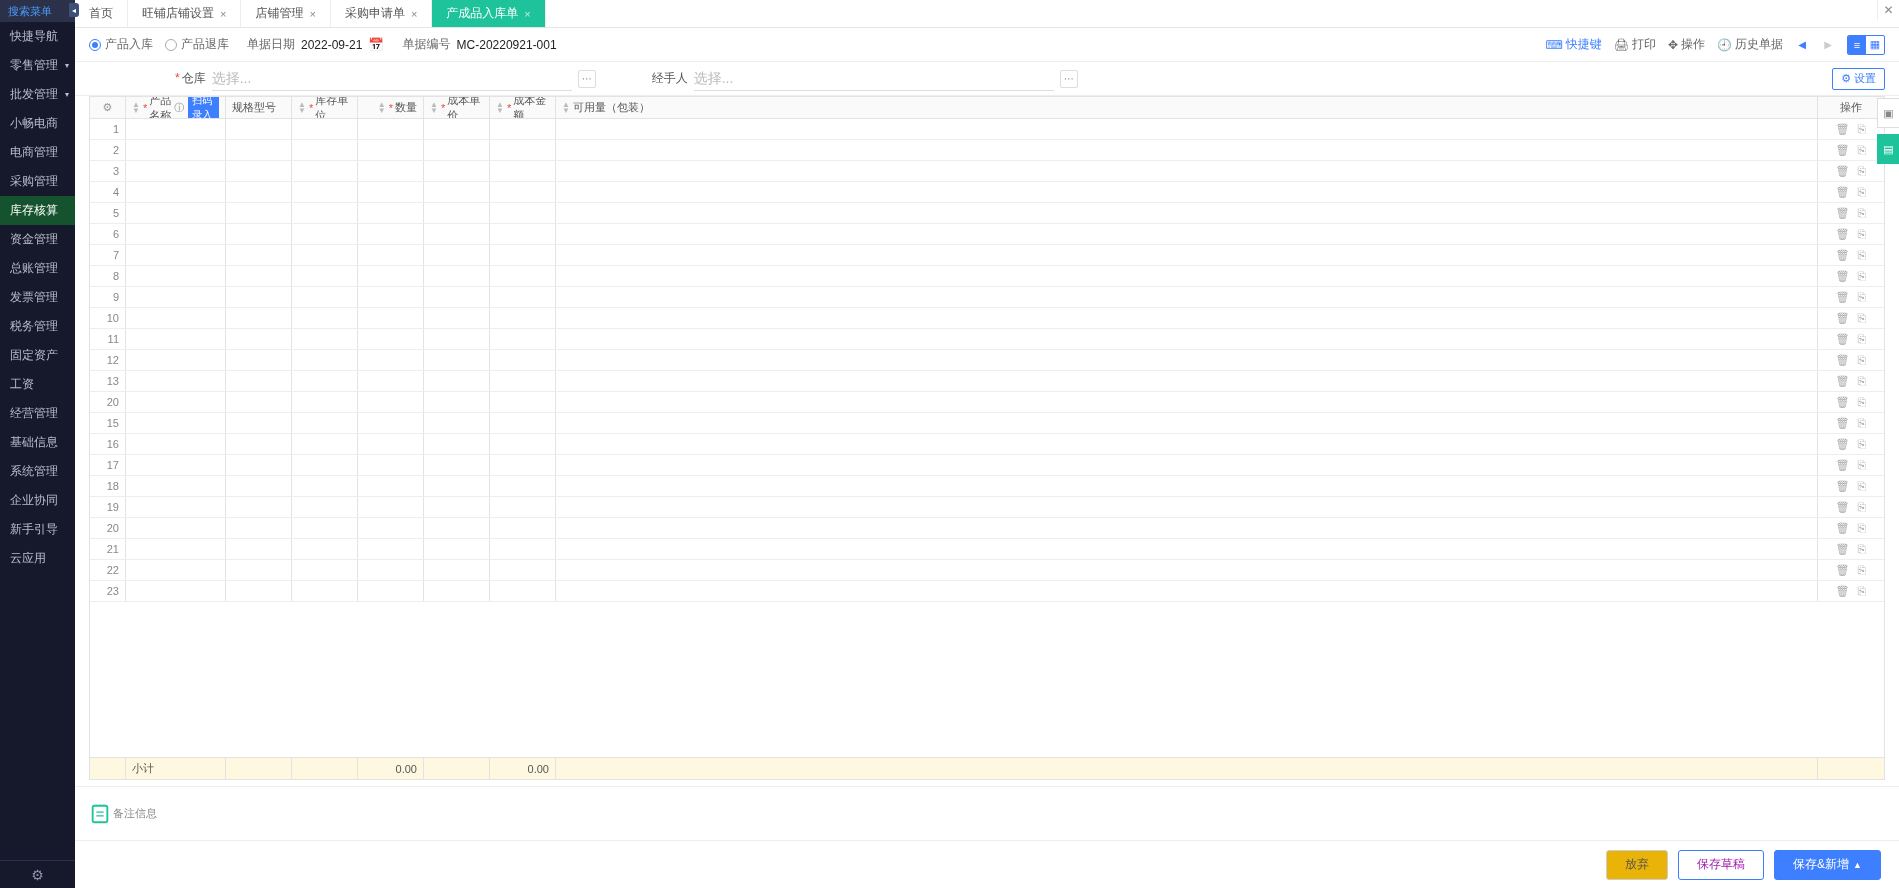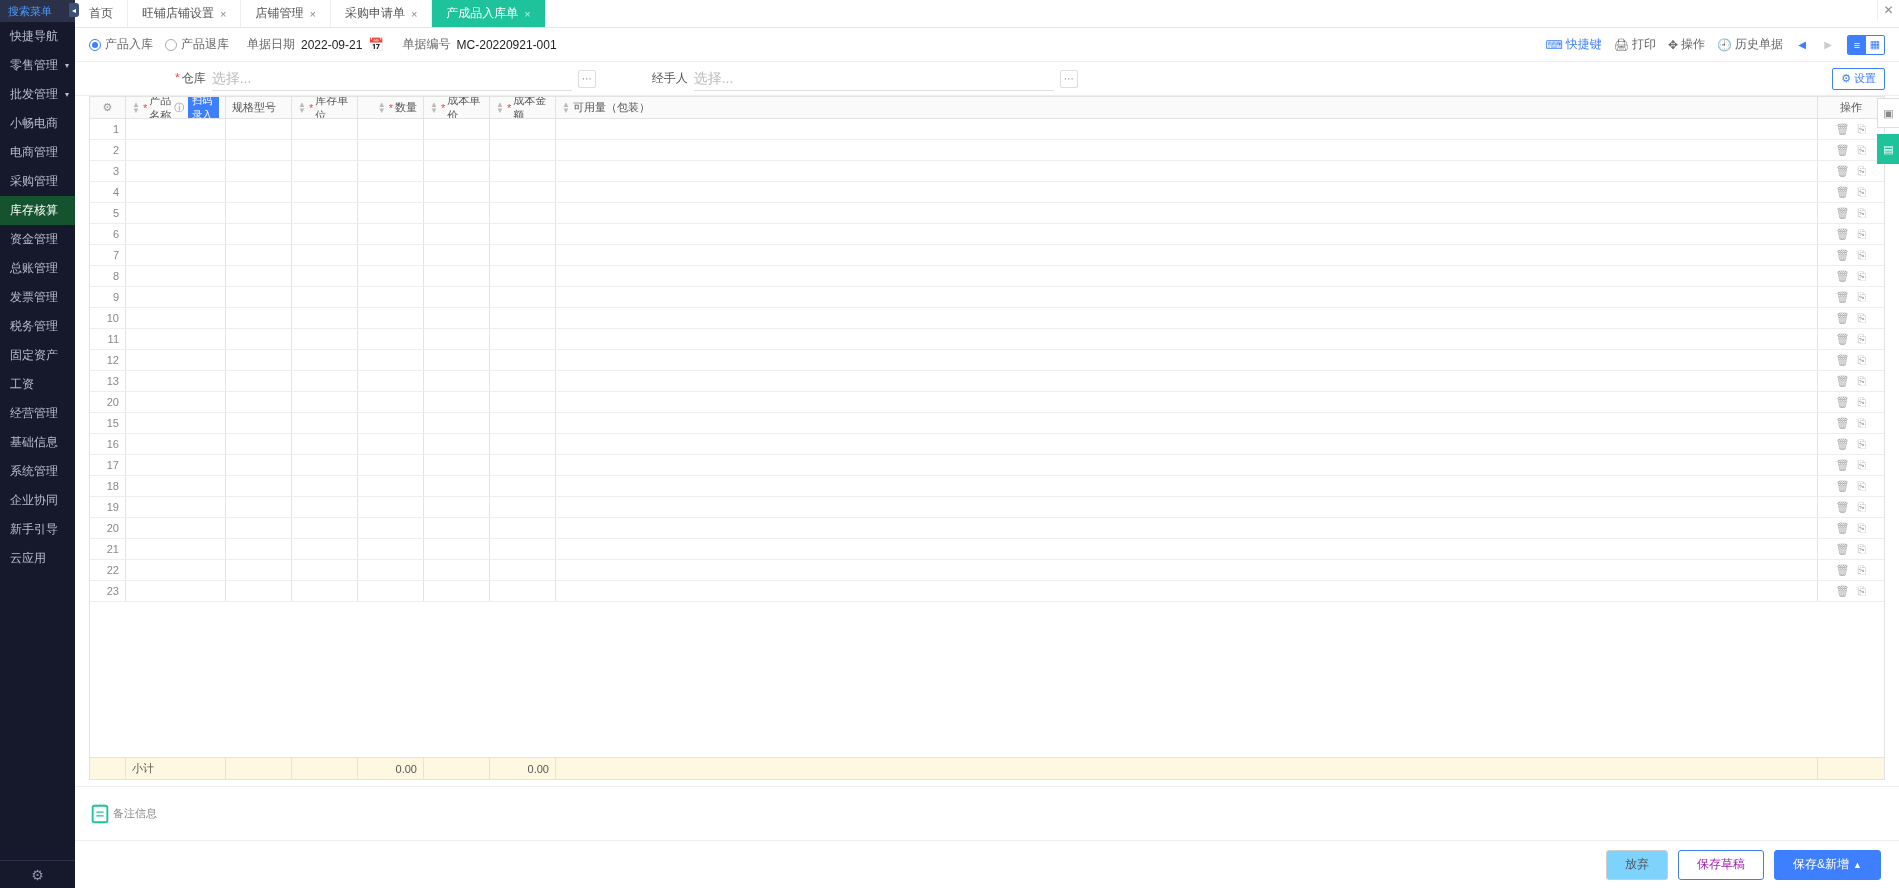--- a/index.html
+++ b/index.html
@@ -87,21 +87,21 @@
 .remark{height:54px;border-top:1px solid #eee;display:flex;align-items:center;padding:6px 14px;gap:14px}
 .remark-icon-box{display:flex;flex-direction:row;align-items:center;gap:2px;color:#1fc39b}
 .remark-icon-box svg{width:22px;height:22px}
 .remark-label{font-size:11px;color:#888}
 .remark-input{flex:0 0 1280px;height:24px;border:none;border-bottom:1px solid #ddd;font-size:12px;background:transparent}
 .remark-input::placeholder{color:#bbb}
 
 
 .footer{height:48px;border-top:1px solid #eee;display:flex;align-items:center;justify-content:flex-end;padding:0 18px;gap:10px}
 .btn{height:30px;padding:0 18px;border-radius:3px;font-size:12px;cursor:pointer;display:flex;align-items:center;gap:4px}
-.btn-default{background:#7dd3fc;border:1px solid #ccc;color:#555}
+.btn-default{background:#eab308;border:1px solid #ccc;color:#555}
 .btn-outline{background:#fff;border:1px solid #3d7fff;color:#a21caf}
 .btn-primary{background:#3d7fff;border:1px solid #3d7fff;color:#fff}
 
 
 .right-rail{position:absolute;right:0;top:98px;width:22px;display:flex;flex-direction:column;gap:6px;z-index:5}
 .rail-btn{width:22px;height:30px;border:1px solid #ddd;border-right:none;background:#fff;display:flex;align-items:center;justify-content:center;color:#888;font-size:11px;cursor:pointer}
 .rail-btn.green{background:#1fc39b;border-color:#1fc39b;color:#fff}
 </style>
 </head>
 <body>

